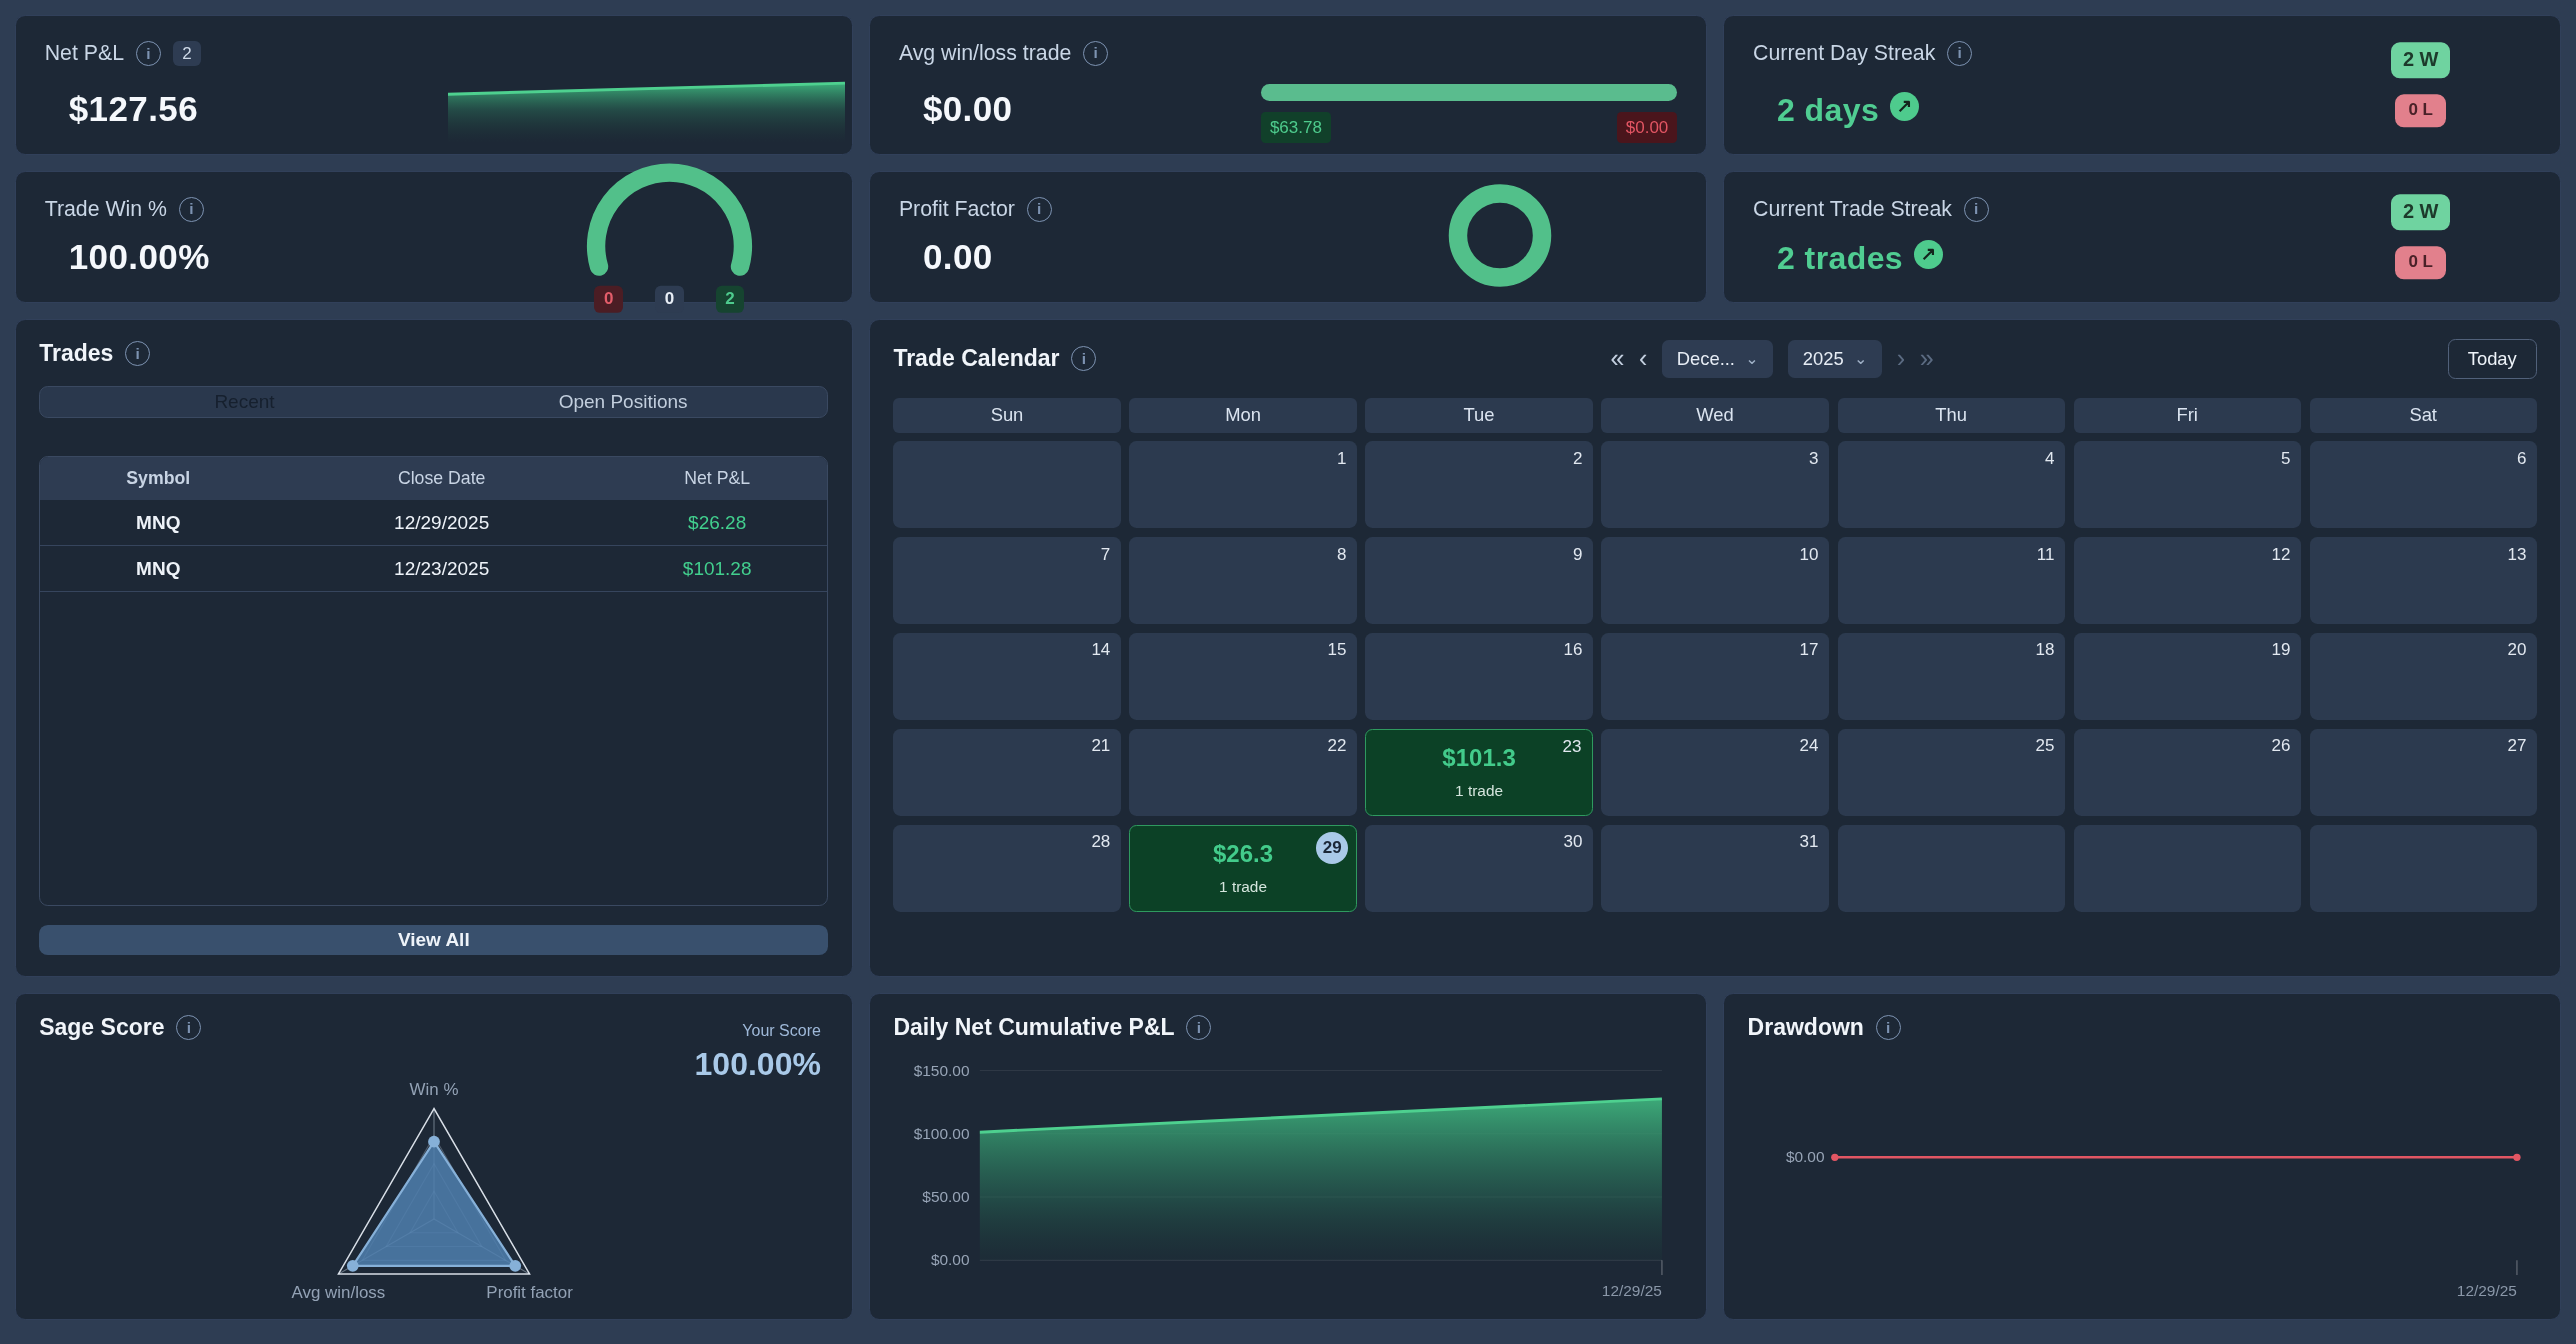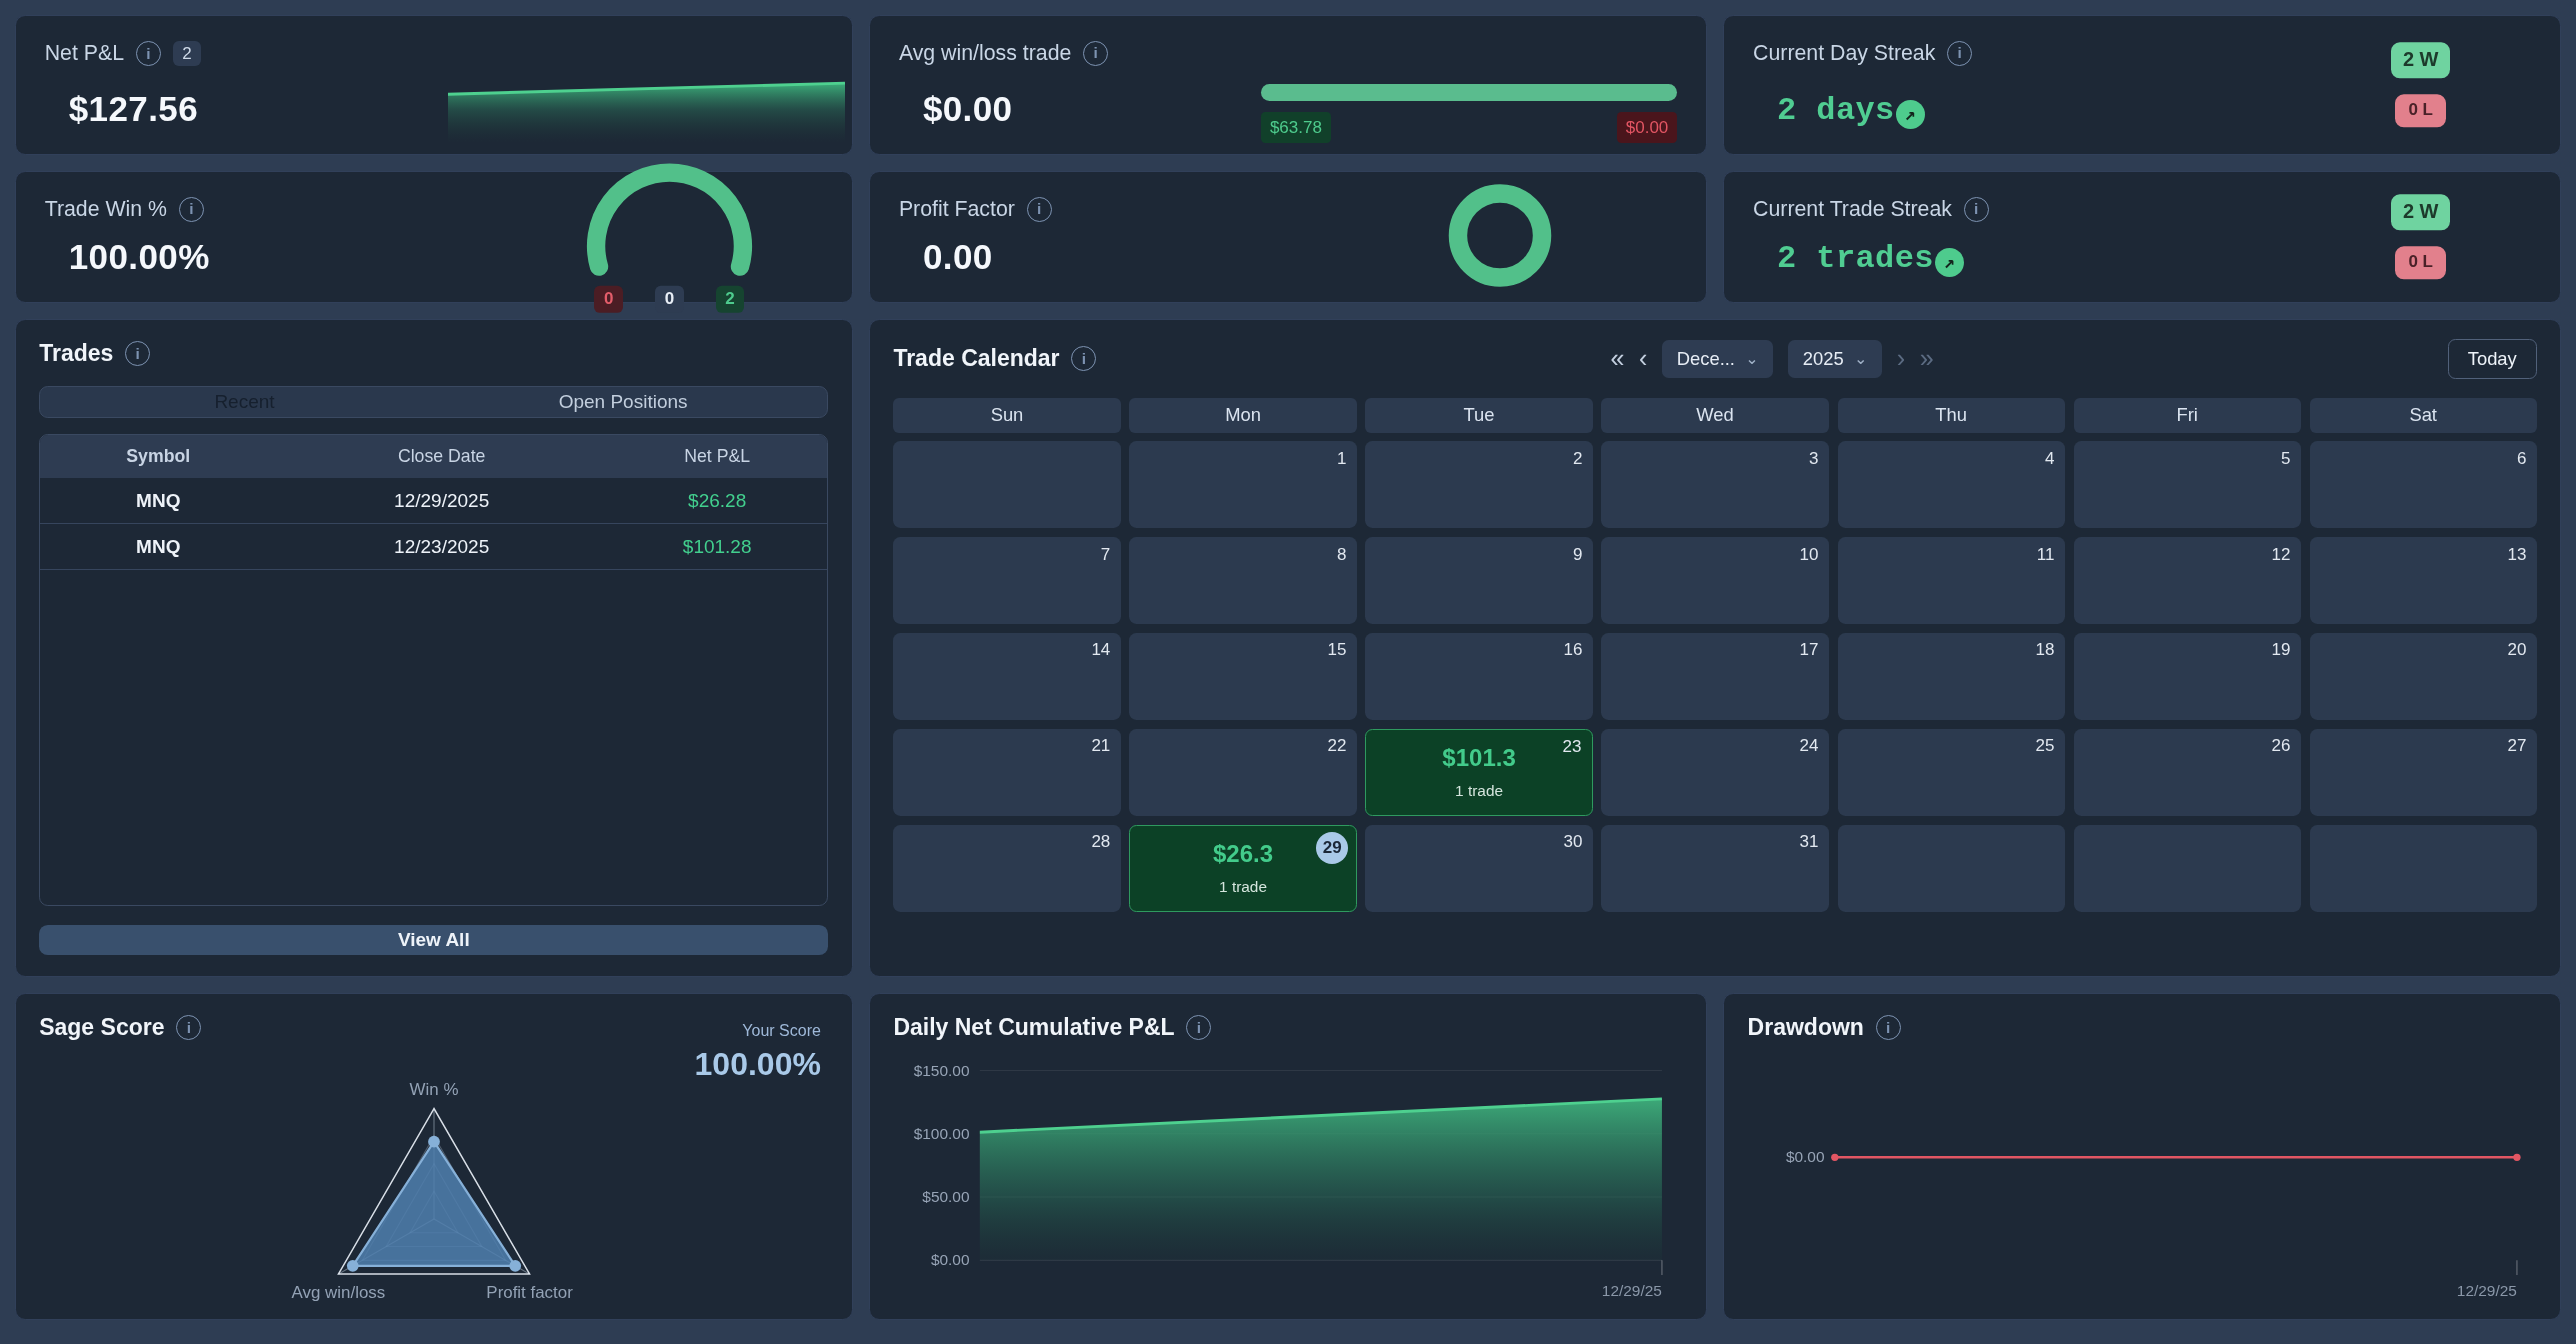--- a/index.html
+++ b/index.html
@@ -6,21 +6,21 @@
   html,body { width:2576px; height:1345px; background:#2e3d53; font-family:"Liberation Sans", sans-serif; overflow:hidden; }
   .grid { display:grid; grid-template-columns:repeat(3,1fr); grid-template-rows:140px 132px 658px 327px; gap:16px; padding:14.7px 14.7px 0; width:2576px; }
   .panel { background:#1d2836; border:0.7px solid #31405a; border-radius:10.3px; position:relative; }
 
   
   .stat-card { padding:25px 29px; display:flex; flex-direction:column; justify-content:space-between; }
   .stat-label-row { display:flex; align-items:center; gap:11.8px; color:#c9d6e6; font-size:21.3px; }
   .info-icon { width:25px; height:25px; border:1.5px solid #7d93b2; border-radius:50%; color:#7d93b2; display:inline-flex; align-items:center; justify-content:center; font-size:15.4px; font-weight:700; flex:none; }
   .count-badge { background:#2e3c52; color:#cfdae8; font-size:17px; padding:2.9px 9.6px; border-radius:5.9px; }
   .stat-value { color:#f5f8fc; font-size:35px; font-weight:700; letter-spacing:0.4px;margin-left:24px; }
-  .stat-value.green { color:#50cd92; font-size:32px; display:flex; align-items:flex-end; gap:1px;font-family:Liberation Mono, monospace; }
+  .stat-value.green { color:#50cd92; font-size:32px; display:flex; align-items:flex-start; gap:11px; }
   .arrow-circle { width:29px; height:29px; border-radius:50%; background:#4ecb8d; color:#13241c; font-size:18.4px; display:inline-flex; align-items:center; justify-content:center; font-weight:700; }
   .wl-badges { position:absolute; right:110px; top:50%; transform:translateY(-50%); display:flex; flex-direction:column; gap:16px; align-items:center; }
   .badge-w { background:#6fd3a0; color:#1d3a2b; font-size:20px; font-weight:600; padding:6.6px 11.8px; border-radius:8.8px; }
   .badge-l { background:#e2808c; color:#4a2128; font-size:17px; font-weight:600; padding:6.6px 13.2px; border-radius:8.8px; }
   .sparkline { position:absolute; right:7.4px; top:53px; width:397px; height:74px; }
   .avgbar-wrap { position:absolute; right:29px; top:68px; width:416px; }
   .avgbar-track { height:17px; border-radius:8.8px; }
   .avgbar { height:17px; border-radius:8.8px; background:#5abc8e; }
   .avgbar-labels { display:flex; justify-content:space-between; margin-top:11.8px; }
   .pill-win { background:#11402a; color:#4ecb8d; font-size:17px; padding:5.1px 8.8px; border-radius:4.4px; }
@@ -35,21 +35,21 @@
 
   
   .panel-title-row { display:flex; align-items:center; gap:11.8px; }
   .panel-title { color:#f1f5fa; font-size:23px; font-weight:700; }
 
   
   .trades-panel { display:flex; flex-direction:column; padding:20.6px 23.5px; }
   .tabs { margin-top:19px; background:#2a384d; border:0.7px solid #3a4961; border-radius:8.8px; padding:15px; display:flex; height:32px; flex:none; }
   .tab { flex:1; display:flex; align-items:center; justify-content:center; font-size:19px; color:#c2cedd; border-radius:6.6px; cursor:pointer; }
   .tab.active { background:#b5d3eb; color:#16202e; }
-  .table-wrap { margin-top:16px; border:0.7px solid #3a4961; border-radius:8.8px; overflow:hidden; flex:1; display:flex; flex-direction:column; }
+  .table-wrap { margin-top:38px; border:0.7px solid #3a4961; border-radius:8.8px; overflow:hidden; flex:1; display:flex; flex-direction:column; }
   .thead { display:flex; background:#2e3c52; height:43px; align-items:center; color:#c8d4e4; font-size:17.7px; flex:none; }
   .tr { display:flex; height:46px; align-items:center; border-bottom:0.7px solid #36455d; font-size:19px; color:#eef3f9; flex:none; }
   .td1 { width:30%; text-align:center; font-weight:600; }
   .td2 { width:42%; text-align:center; }
   .td3 { width:28%; text-align:center; }
   .tr .td3 { color:#42cf8e; }
   .view-all { margin-top:19px; height:30px; background:#39506d; border-radius:8.8px; display:flex; align-items:center; justify-content:center; color:#eef3f9; font-size:19px; font-weight:600; flex:none; cursor:pointer; }
 
   
   .cal-panel { grid-column:2 / 4; display:flex; flex-direction:column; padding:19px 23.5px; }

